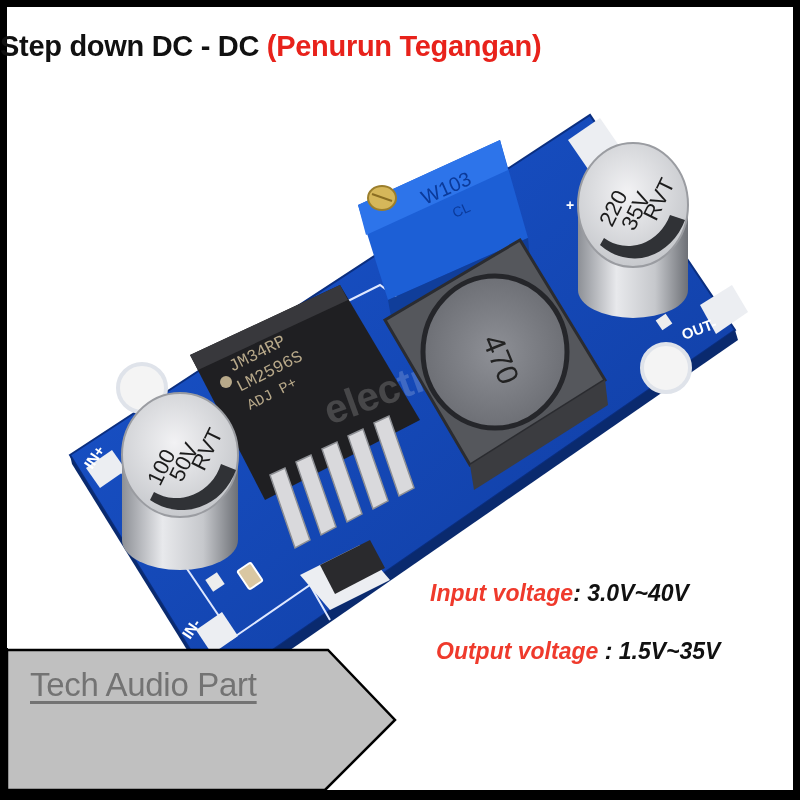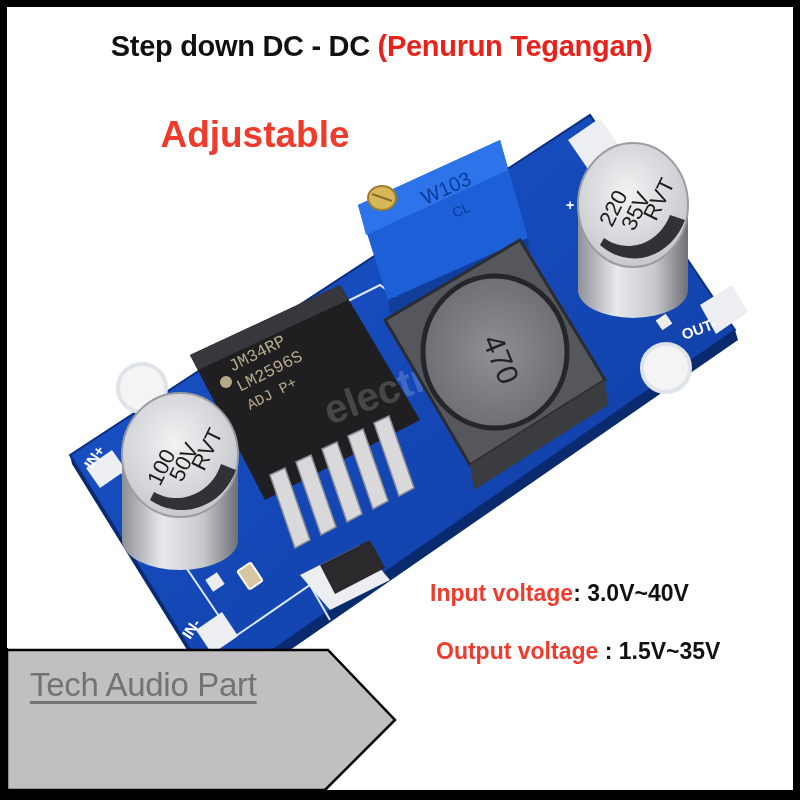--- a/index.html
+++ b/index.html
@@ -9,31 +9,31 @@
       font-family: "Liberation Sans", "DejaVu Sans", sans-serif;
     }
     .frame {
       position: absolute; left: 0; top: 0;
       width: 800px; height: 800px; box-sizing: border-box;
       border: 7px solid #000; border-top-width: 7px; border-bottom-width: 10px;
       background: #fff;
     }
     .title {
       position: absolute; left: 0; top: 30px; width: 652px;
-      text-align: right; font-weight: bold; font-size: 29px; letter-spacing: -0.3px;
+      text-align: left; font-weight: bold; font-size: 29px; letter-spacing: -0.3px;
       color: #111;
     }
     .title .red { color: #e8221b; }
     .model {
       position: absolute; left: 140px; top: 112px; width: 230px;
       text-align: center; color: #ef3a2c; font-weight: bold;
       font-size: 37px; line-height: 46px;
     }
     .spec {
-      position: absolute; font-weight: bold; font-size: 23px; color: #111;
+      position: absolute; font-weight: bold; font-size: 23px; color: #111; font-style: italic;
     }
     .spec .lbl { color: #ef3a2c; }
     .board {
       position: absolute; left: 0; top: 0; width: 800px; height: 800px;
     }
     .banner {
       position: absolute; left: 0; top: 648px; width: 420px; height: 142px;
     }
     .banner-text {
       position: absolute; left: 30px; top: 666px;
@@ -157,21 +157,20 @@
     <text x="182" y="483" fill="#1b1b1b" font-family="Liberation Sans, sans-serif" font-size="22" transform="rotate(-64 182 483)">50V</text>
     <text x="204" y="472" fill="#1b1b1b" font-family="Liberation Sans, sans-serif" font-size="22" transform="rotate(-64 204 472)">RVT</text>
   </g>
 </svg>
 
 <div class="title">
   <span>Step down DC - DC </span><span class="red">(Penurun Tegangan)</span>
 </div>
 
 <div class="model">
-  <div>Adjustable</div>
 </div>
 
 <div class="spec" style="left:430px; top:580px;">
   <span class="lbl">Input voltage</span><span>: 3.0V~40V</span>
 </div>
 <div class="spec" style="left:420px; top:638px;margin-left:16px;">
   <span class="lbl">Output voltage </span><span>: 1.5V~35V</span>
 </div>
 
 <svg class="banner" viewBox="0 0 420 142" xmlns="http://www.w3.org/2000/svg">

